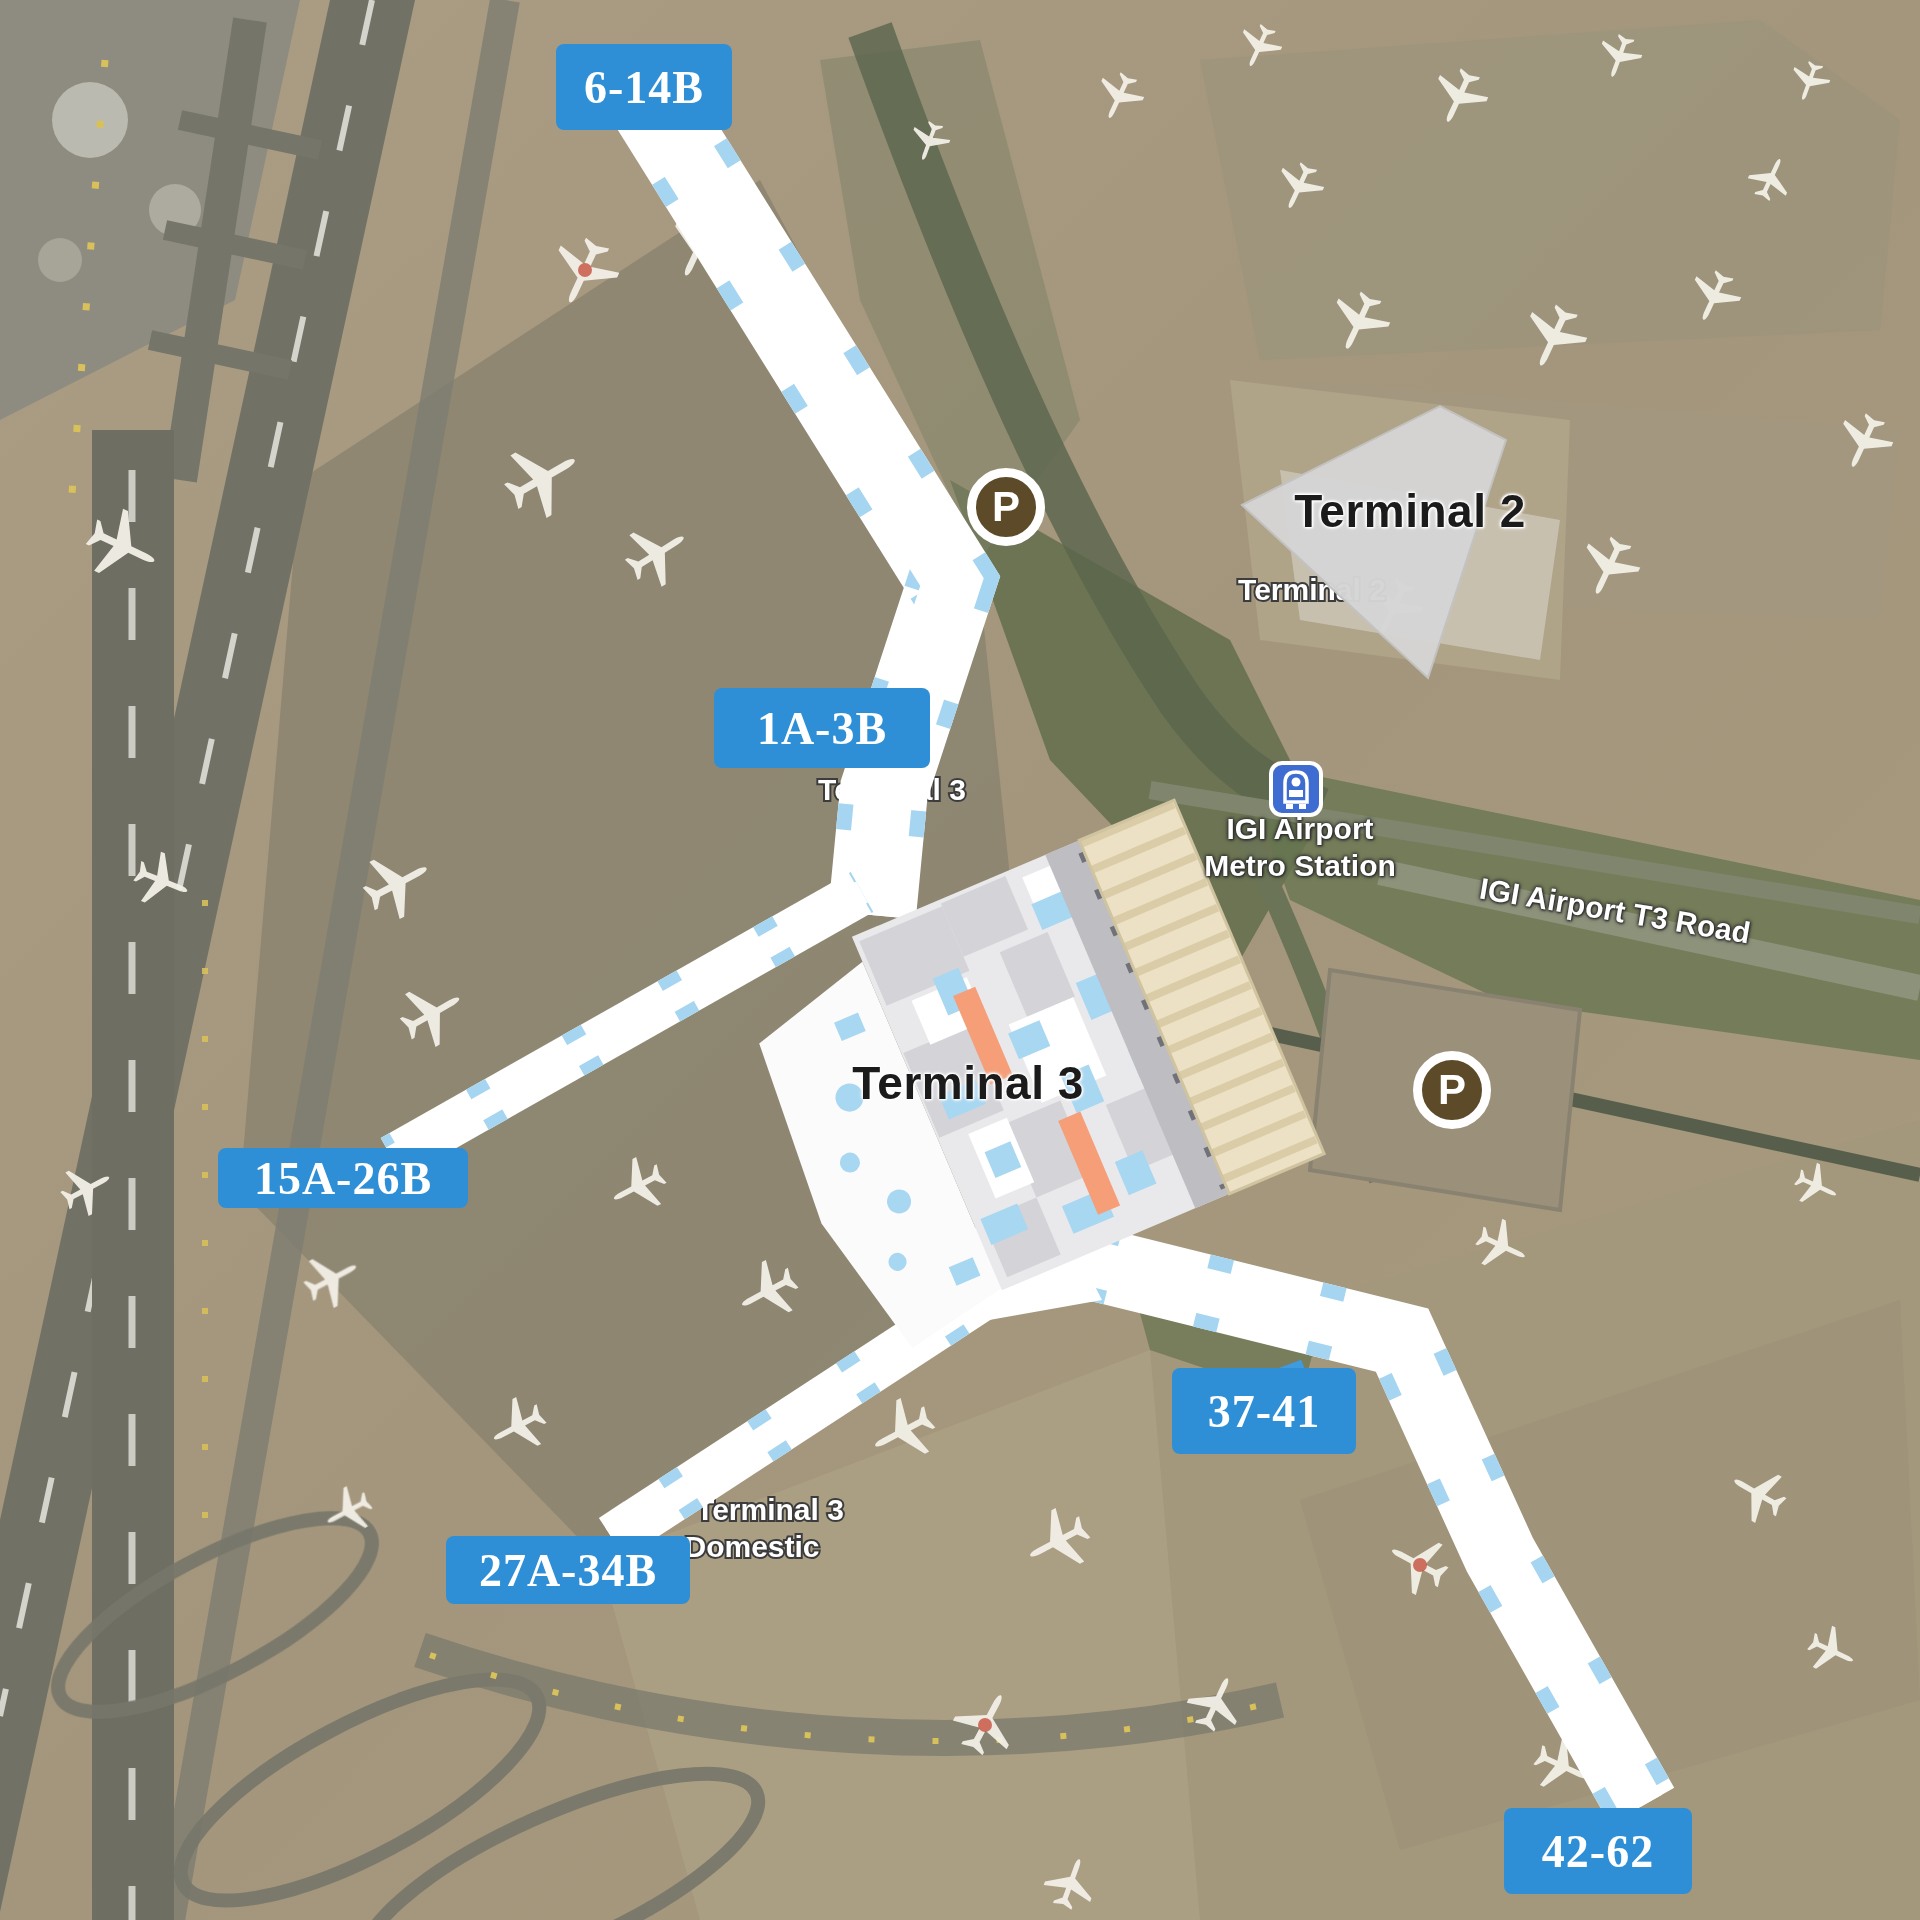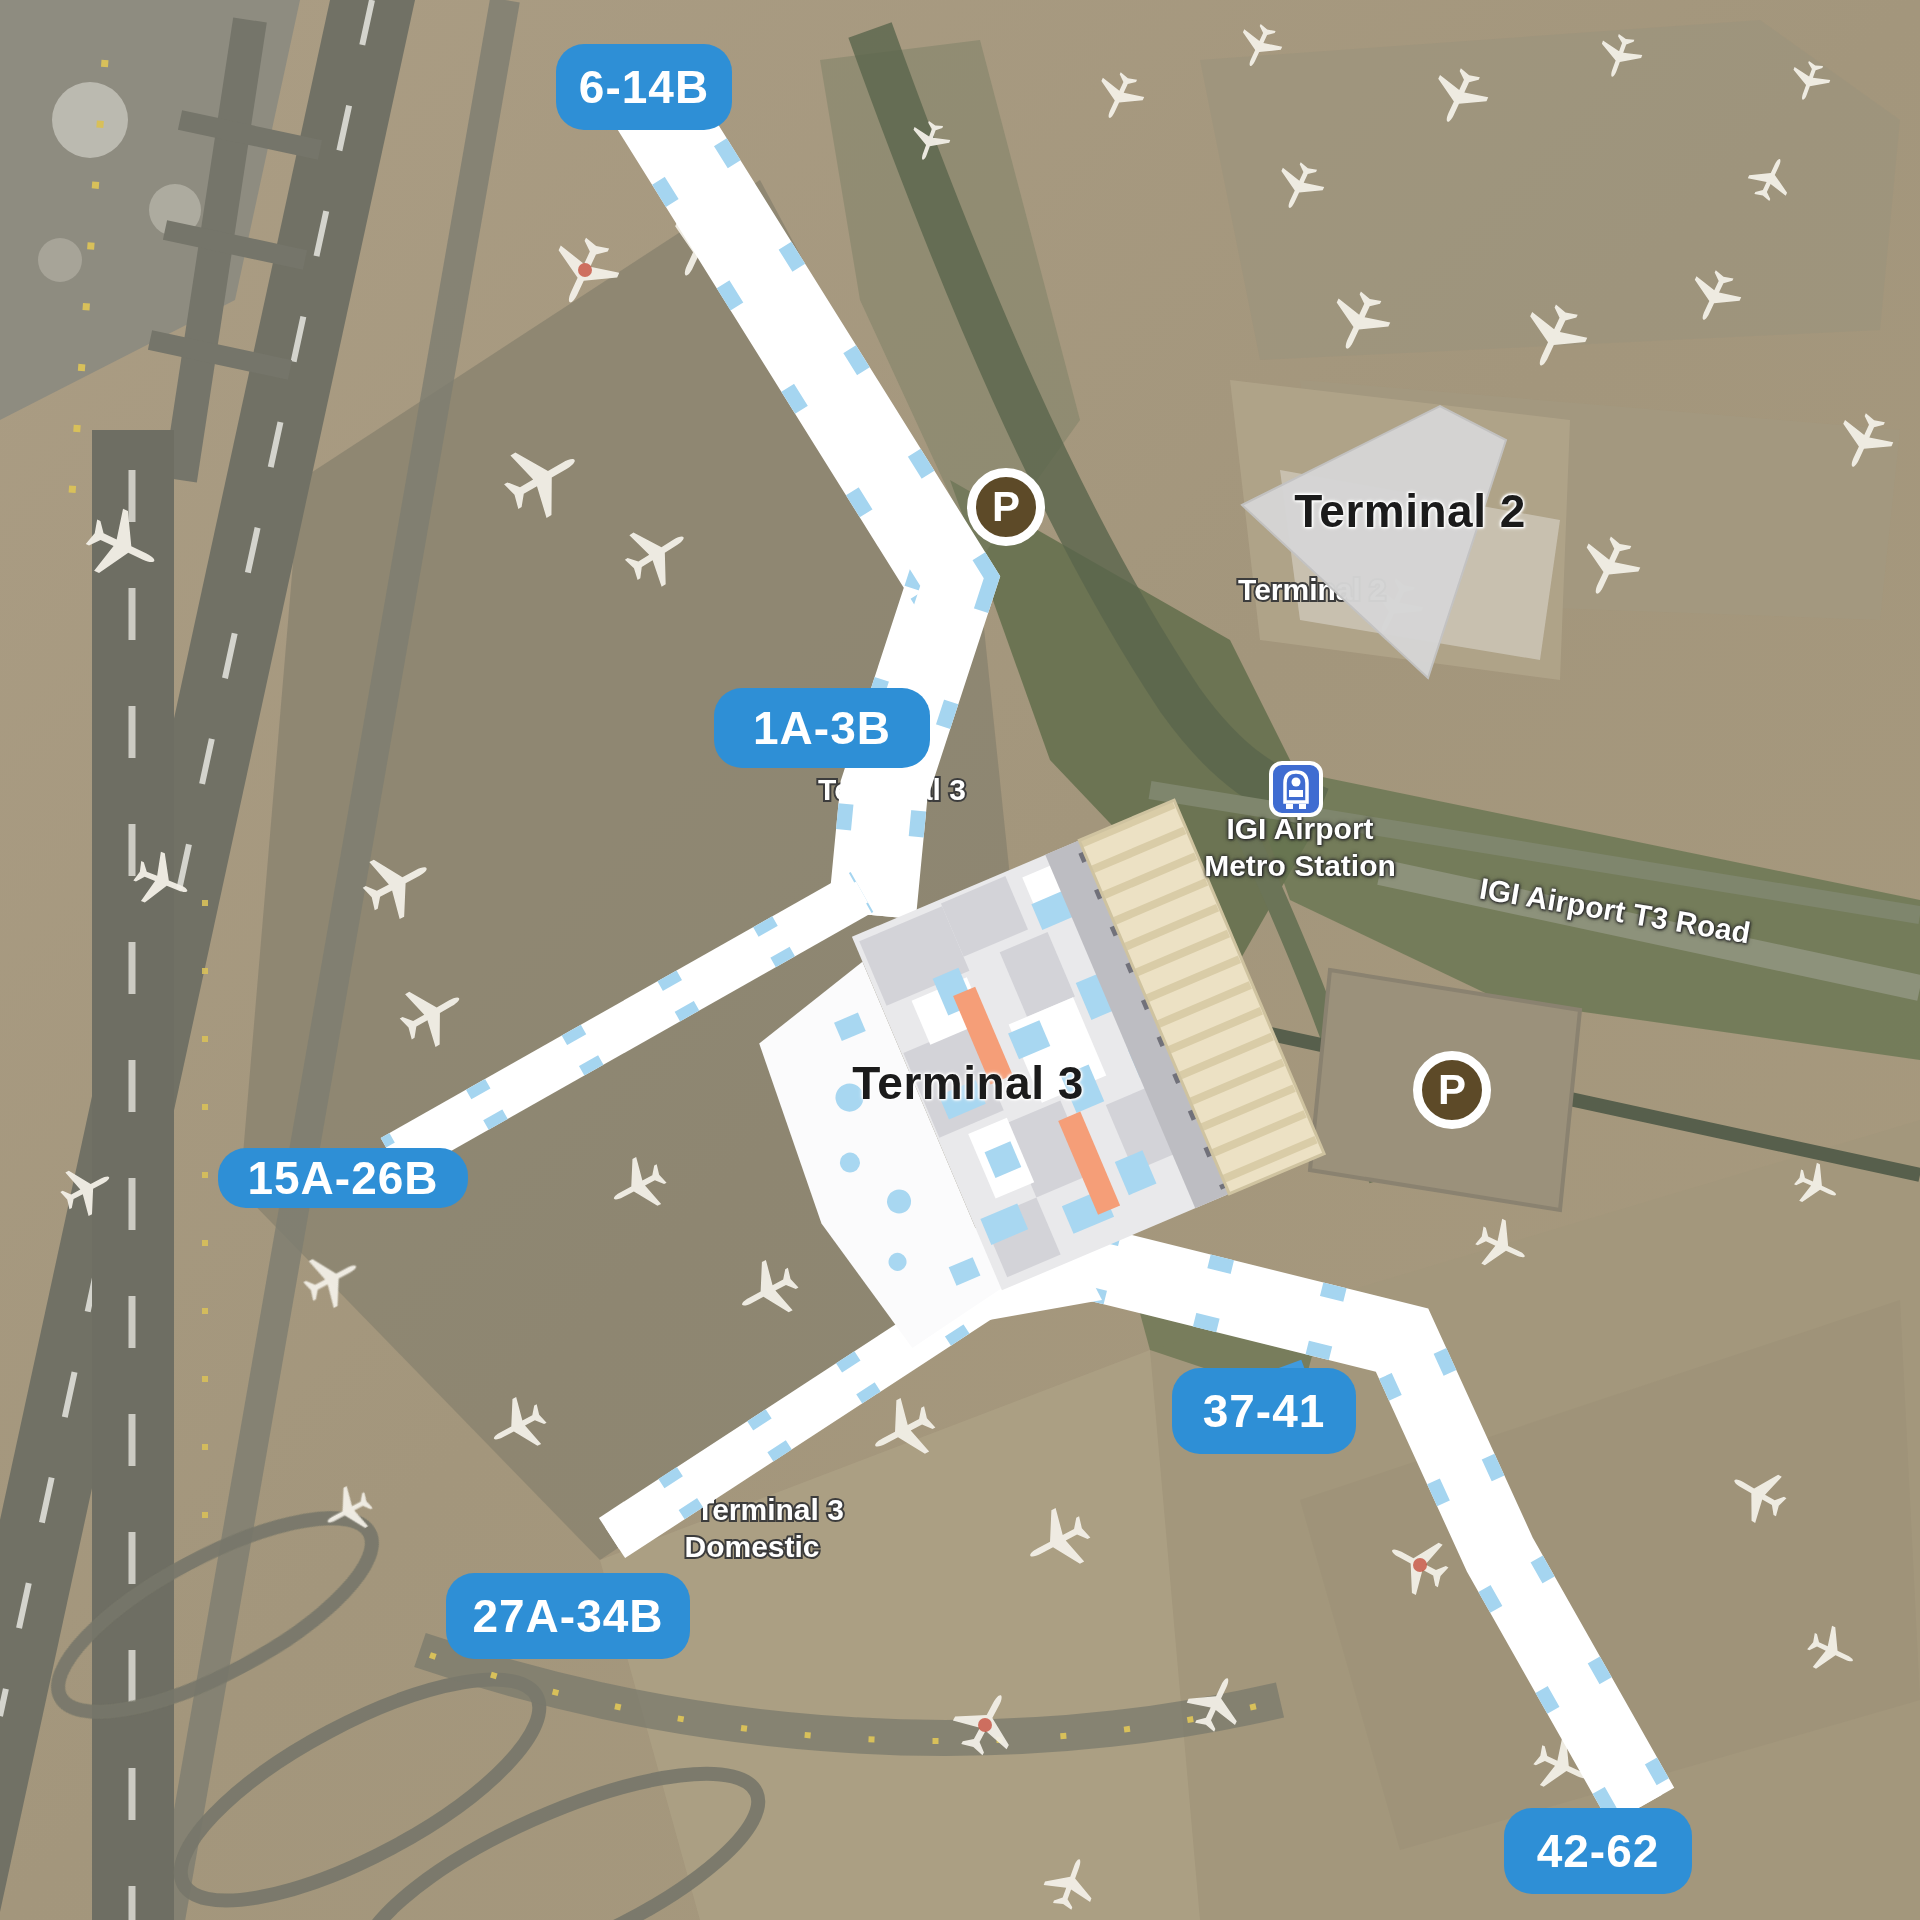--- a/index.html
+++ b/index.html
@@ -1,22 +1,22 @@
 <!DOCTYPE html>
 <html><head>
 <meta charset="utf-8">
 <style>
   html,body{margin:0;padding:0;background:#888;}
   .stage{position:relative;width:1920px;height:1920px;overflow:hidden;
          background:#a99b81;font-family:"Liberation Sans",sans-serif;}
   .stage svg.map{position:absolute;left:0;top:0;}
   
   .badge{position:absolute;z-index:30;background:#2e8fd6;color:#fff;
-         border-radius:28px;display:flex;align-items:center;justify-content:center;
-         font-weight:bold;font-size:46px;letter-spacing:1px;}
+         border-radius:8px;display:flex;align-items:center;justify-content:center;
+         font-weight:bold;font-size:46px;letter-spacing:1px;font-family:Liberation Serif, serif;}
   
   .big-label{position:absolute;z-index:25;color:#1b1b1b;font-weight:bold;font-size:46px;
          text-align:center;letter-spacing:.5px;
          text-shadow:0 0 3px #fff,0 0 3px #fff,0 0 5px #fff,1px 1px 2px #fff,-1px -1px 2px #fff;}
   
   .wlabel{position:absolute;z-index:22;color:#fff;font-weight:bold;font-size:30px;
          text-align:center;line-height:37px;
          text-shadow:0 0 3px rgba(45,45,45,.95),0 0 3px rgba(45,45,45,.95),
                      0 0 5px rgba(45,45,45,.85),1px 1px 2px rgba(45,45,45,.9);}
   
@@ -224,21 +224,21 @@
       <path d="M148,-192 L148,192" stroke="#d9cca7" stroke-width="100" stroke-dasharray="8 20"></path>
       <rect x="97" y="-192" width="103" height="384" fill="none" stroke="#cfc3a0" stroke-width="3"></rect>
     </g>
 
     <polygon points="1242,505 1440,406 1506,440 1428,678" fill="#d5d5d5" stroke="#c3c3c3" stroke-width="2" opacity=".97"></polygon>
   </svg>
 
   <div class="badge" style="left:556px;top:44px;width:176px;height:86px;">6-14B</div>
   <div class="badge" style="left:714px;top:688px;width:216px;height:80px;">1A-3B</div>
   <div class="badge" style="left:218px;top:1148px;width:250px;height:60px;">15A-26B</div>
-  <div class="badge" style="left:446px;top:1536px;width:244px;height:86px;margin-top:37px;">27A-34B</div>
+  <div class="badge" style="left:446px;top:1536px;width:244px;height:68px;">27A-34B</div>
   <div class="badge" style="left:1172px;top:1368px;width:184px;height:86px;">37-41</div>
   <div class="badge" style="left:1504px;top:1808px;width:188px;height:86px;">42-62</div>
 
   <div class="big-label" style="left:1250px;top:484px;width:320px;">Terminal 2</div>
   <div class="big-label" style="left:788px;top:1056px;width:360px;">Terminal 3</div>
 
   <svg class="metro-icon" style="left:1268px;top:760px;" width="56" height="58" viewBox="0 0 56 58">
     <rect x="3" y="3" width="50" height="52" rx="11" fill="#3f6cd1" stroke="#ffffff" stroke-width="4"></rect>
     <path d="M17,42 L17,23 Q17,12 28,12 Q39,12 39,23 L39,42 Z" fill="none" stroke="#ffffff" stroke-width="3.5"></path>
     <circle cx="28" cy="22" r="4.5" fill="#ffffff"></circle>

